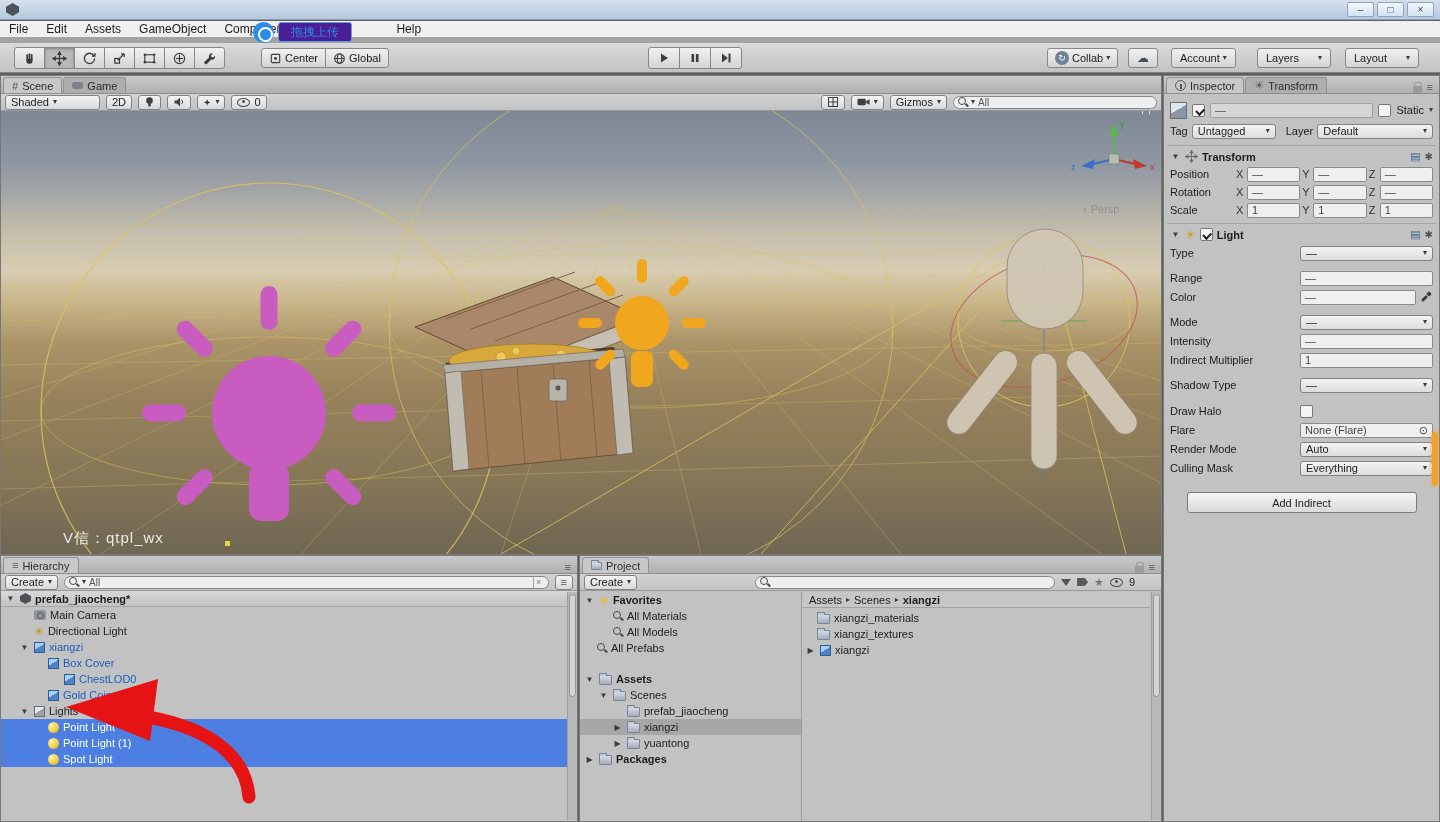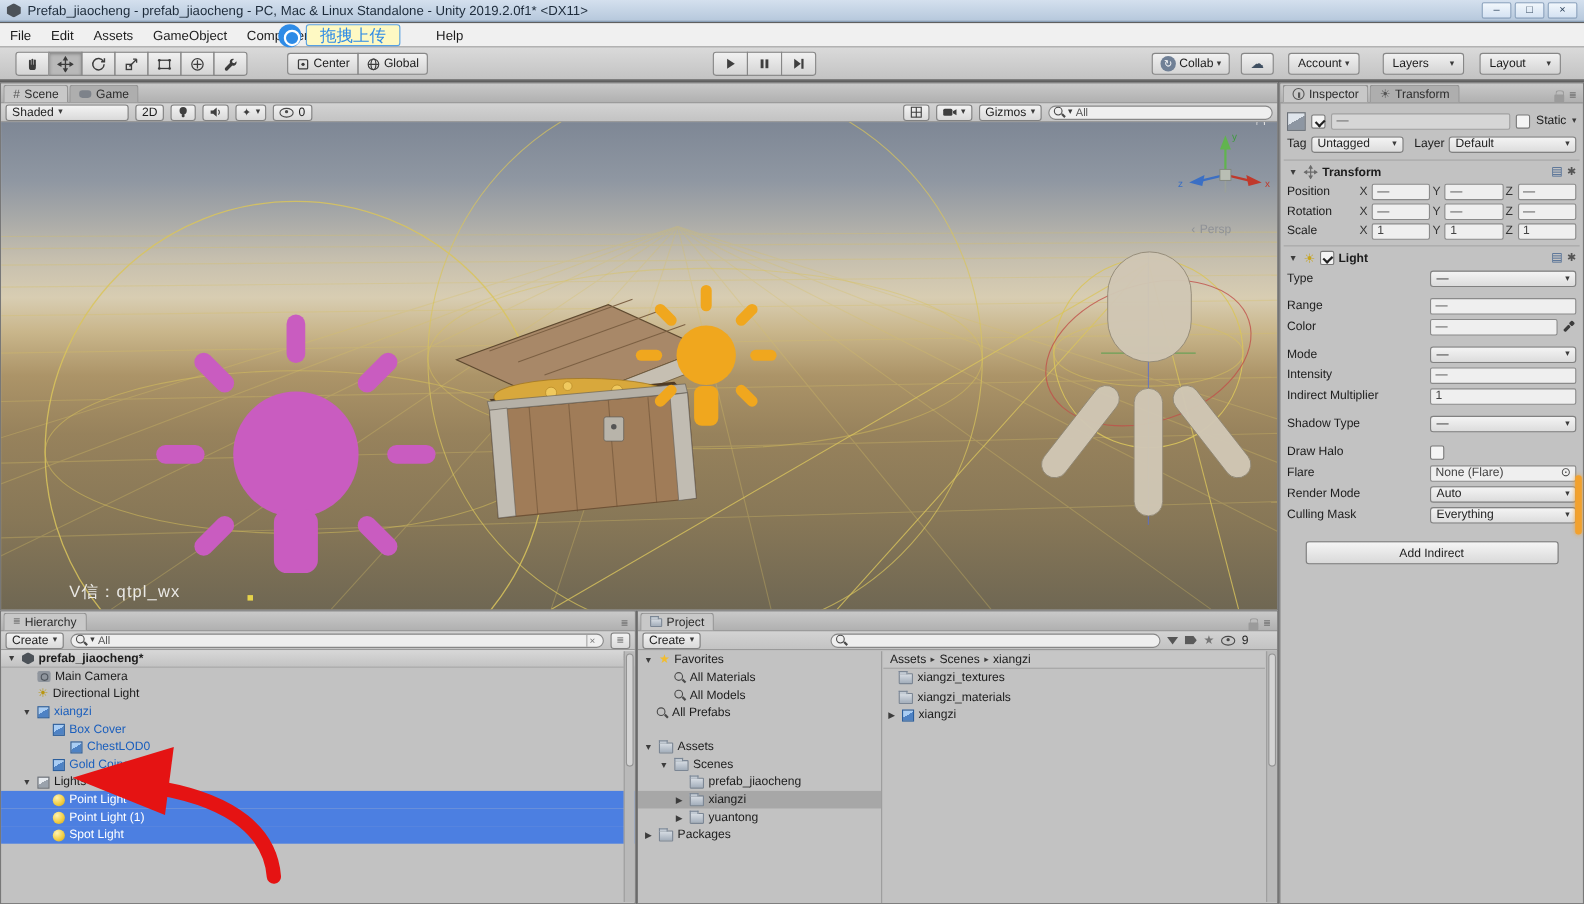--- a/index.html
+++ b/index.html
@@ -13,28 +13,28 @@
   .titlebar{position:absolute;left:0;top:0;width:1440px;height:20px;
     background:linear-gradient(#d4e0ee,#b6c8dc);border-bottom:1px solid #8ba0b8;
     display:flex;align-items:center;padding:0 6px;gap:6px;font-size:12px;color:#1d2b3a}
   .unity-logo{width:13px;height:13px;background:#4c5258;clip-path:polygon(50% 0,100% 28%,100% 72%,50% 100%,0 72%,0 28%);flex:none}
   .winbtns{margin-left:auto;display:flex;gap:3px}
   .winbtn{width:27px;height:15px;background:linear-gradient(#f2f7fc,#d4e2f2);border:1px solid #8fa5bf;border-radius:2px;
     display:flex;align-items:center;justify-content:center;font-size:10px;color:#31465e}
 
   
   .menubar{position:absolute;left:0;top:21px;width:1440px;height:22px;background:#f0f0f0;
-    border-bottom:1px solid #a3a3a3;display:flex;align-items:center;font-size:12px}
+    border-bottom:6px solid #a3a3a3;display:flex;align-items:center;font-size:12px}
   .menu-item{padding:0 9px;height:100%;display:flex;align-items:center}
   .menu-spacer{width:92px}
   .upl-overlay{position:absolute;left:253px;top:0px;height:22px;display:flex;align-items:center;gap:4px;z-index:5}
   .upl-logo{width:21px;height:21px;border-radius:50%;background:#2e8be6;position:relative;flex:none}
   .upl-logo::after{content:"";position:absolute;left:5px;top:5px;width:11px;height:11px;border:2px solid #fff;border-radius:50%}
-  .upl-box{height:20px;padding:0 12px;background:#fef9c3;border:1px solid #57a0e2;border-radius:3px;
-    color:#2e8be6;font-size:15px;display:flex;align-items:center}
+  .upl-box{height:20px;padding:0 12px;background:#4c1d95;border:1px solid #57a0e2;border-radius:3px;
+    color:#2e8be6;font-size:12px;display:flex;align-items:center}
 
   
   .toolbar{position:absolute;left:0;top:43px;width:1440px;height:30px;
     background:linear-gradient(#dadada,#c3c3c3);border-bottom:1px solid #828282}
   .btn{background:linear-gradient(#f1f1f1,#d4d4d4);border:1px solid #878787;border-radius:3px;
     display:flex;align-items:center;justify-content:center;gap:3px}
   .btn.pressed{background:#b9b9b9;box-shadow:inset 0 1px 3px rgba(0,0,0,.3)}
   .toolgrp{position:absolute;left:14px;top:4px;display:flex}
   .toolgrp .btn{width:31px;height:22px;border-radius:0;margin-left:-1px}
   .toolgrp .btn:first-child{border-radius:3px 0 0 3px;margin-left:0}
@@ -71,21 +71,21 @@
   .qicon::after{content:"";position:absolute;left:6.6px;top:6.6px;width:3.6px;height:1.6px;background:#4a4a4a;transform:rotate(45deg)}
 
   
   .row{height:16px;display:flex;align-items:center;gap:4px;font-size:11px;white-space:nowrap;padding-right:4px}
   .row .fold{width:11px;font-size:8px;color:#3c3c3c;text-align:center;flex:none}
   .row.sel{background:#4c7fe1;color:#fff}
   .row.sel .fold{color:#eee}
   .row.psel{background:#a7a7a7}
   .row.shead{background:linear-gradient(#d8d8d8,#c3c3c3);border-bottom:1px solid #a7a7a7;font-weight:bold}
   .blue{color:#1b5fbd}
-  .bold{font-weight:normal}
+  .bold{font-weight:bold}
   .icon{flex:none;display:inline-block}
   .cube{width:11px;height:11px;border:1px solid #6a7078;background:linear-gradient(150deg,#e7ebf0 45%,#9aa2ac 45%)}
   .cube.bl{border-color:#2b5e9c;background:linear-gradient(150deg,#a9cdf4 45%,#4e82c4 45%)}
   .cam{width:12px;height:10px;background:#8f959d;border-radius:2px;position:relative}
   .cam::after{content:"";position:absolute;left:3px;top:2px;width:5px;height:5px;border:1px solid #4e545c;border-radius:50%}
   .bulbmini{width:11px;height:11px;border-radius:50%;background:radial-gradient(circle at 35% 30%,#fff3b0,#f3cf46 55%,#caa21d)}
   .folder{width:13px;height:10px;background:linear-gradient(#d6dce3,#a3aebb);border:1px solid #7b8694;border-radius:1px;position:relative;margin-top:1px}
   .folder::before{content:"";position:absolute;left:-1px;top:-3px;width:6px;height:2.4px;background:#c2cad3;border:1px solid #7b8694;border-bottom:none}
   .sun{color:#b9960f;font-size:11px;line-height:1}
   .star{color:#f2bd2e;font-size:11px;line-height:1}
@@ -145,21 +145,20 @@
   .red-arrow{position:absolute;left:0;top:655px;z-index:60;pointer-events:none}
   .ell{overflow:hidden;text-overflow:ellipsis}
 </style>
 </head>
 <body>
 
 <div id="root">
 
   <div class="titlebar">
     <span class="unity-logo"></span>
-    <span>Prefab_jiaocheng - prefab_jiaocheng - PC, Mac &amp; Linux Standalone - Unity 2019.2.0f1* &lt;DX11&gt;</span>
     <span class="winbtns">
       <span class="winbtn">–</span>
       <span class="winbtn">□</span>
       <span class="winbtn">×</span>
     </span>
   </div>
 
   <div class="menubar">
     <span class="menu-item">File</span>
     <span class="menu-item">Edit</span>
@@ -296,21 +295,21 @@
       <span class="tab active">
         <span style="color:#555">#</span>
         <span>Scene</span>
       </span>
       <span class="tab">
         <span class="gamepad"></span>
         <span>Game</span>
       </span>
     </div>
     <div class="paneltb">
-      <span class="dd" style="width:112px;justify-content:flex-start">
+      <span class="dd" style="width:95px;justify-content:flex-start">
         <span>Shaded</span>
         <span class="arrow">▾</span>
       </span>
       <span class="dd">
           <span>2D</span>
         </span>
       <span class="dd">
           <svg width="11" height="12" viewBox="0 0 12 13" fill="#3f3f3f">
             <circle cx="6" cy="5" r="3.6"></circle>
             <rect x="4.6" y="8.4" width="2.8" height="3" rx=".8"></rect>
@@ -858,27 +857,27 @@
     </div>
 
     <div style="position:absolute;left:223px;top:36px;right:11px;bottom:0">
       <div class="flex" style="height:16px;background:#c6c6c6;border-bottom:1px solid #a2a2a2;padding:0 6px;gap:4px">
         <span>Assets</span>
         <span class="arrow">▸</span>
         <span>Scenes</span>
         <span class="arrow">▸</span>
         <span class="bold">xiangzi</span>
       </div>
+      <div class="row" style="padding-left:14px;margin-top:2px">
+        <span class="icon folder"></span>
+        <span class="lbl">xiangzi_materials</span>
+      </div>
       <div class="row" style="padding-left:14px">
         <span class="icon folder"></span>
         <span class="lbl">xiangzi_textures</span>
-      </div>
-      <div class="row" style="padding-left:14px;margin-top:2px">
-        <span class="icon folder"></span>
-        <span class="lbl">xiangzi_materials</span>
       </div>
       <div class="row" style="padding-left:2px">
         <span class="fold">▶</span>
         <span class="icon cube bl"></span>
         <span class="lbl">xiangzi</span>
       </div>
     </div>
     <div class="vsb">
         <span class="thumb"></span>
       </div>

